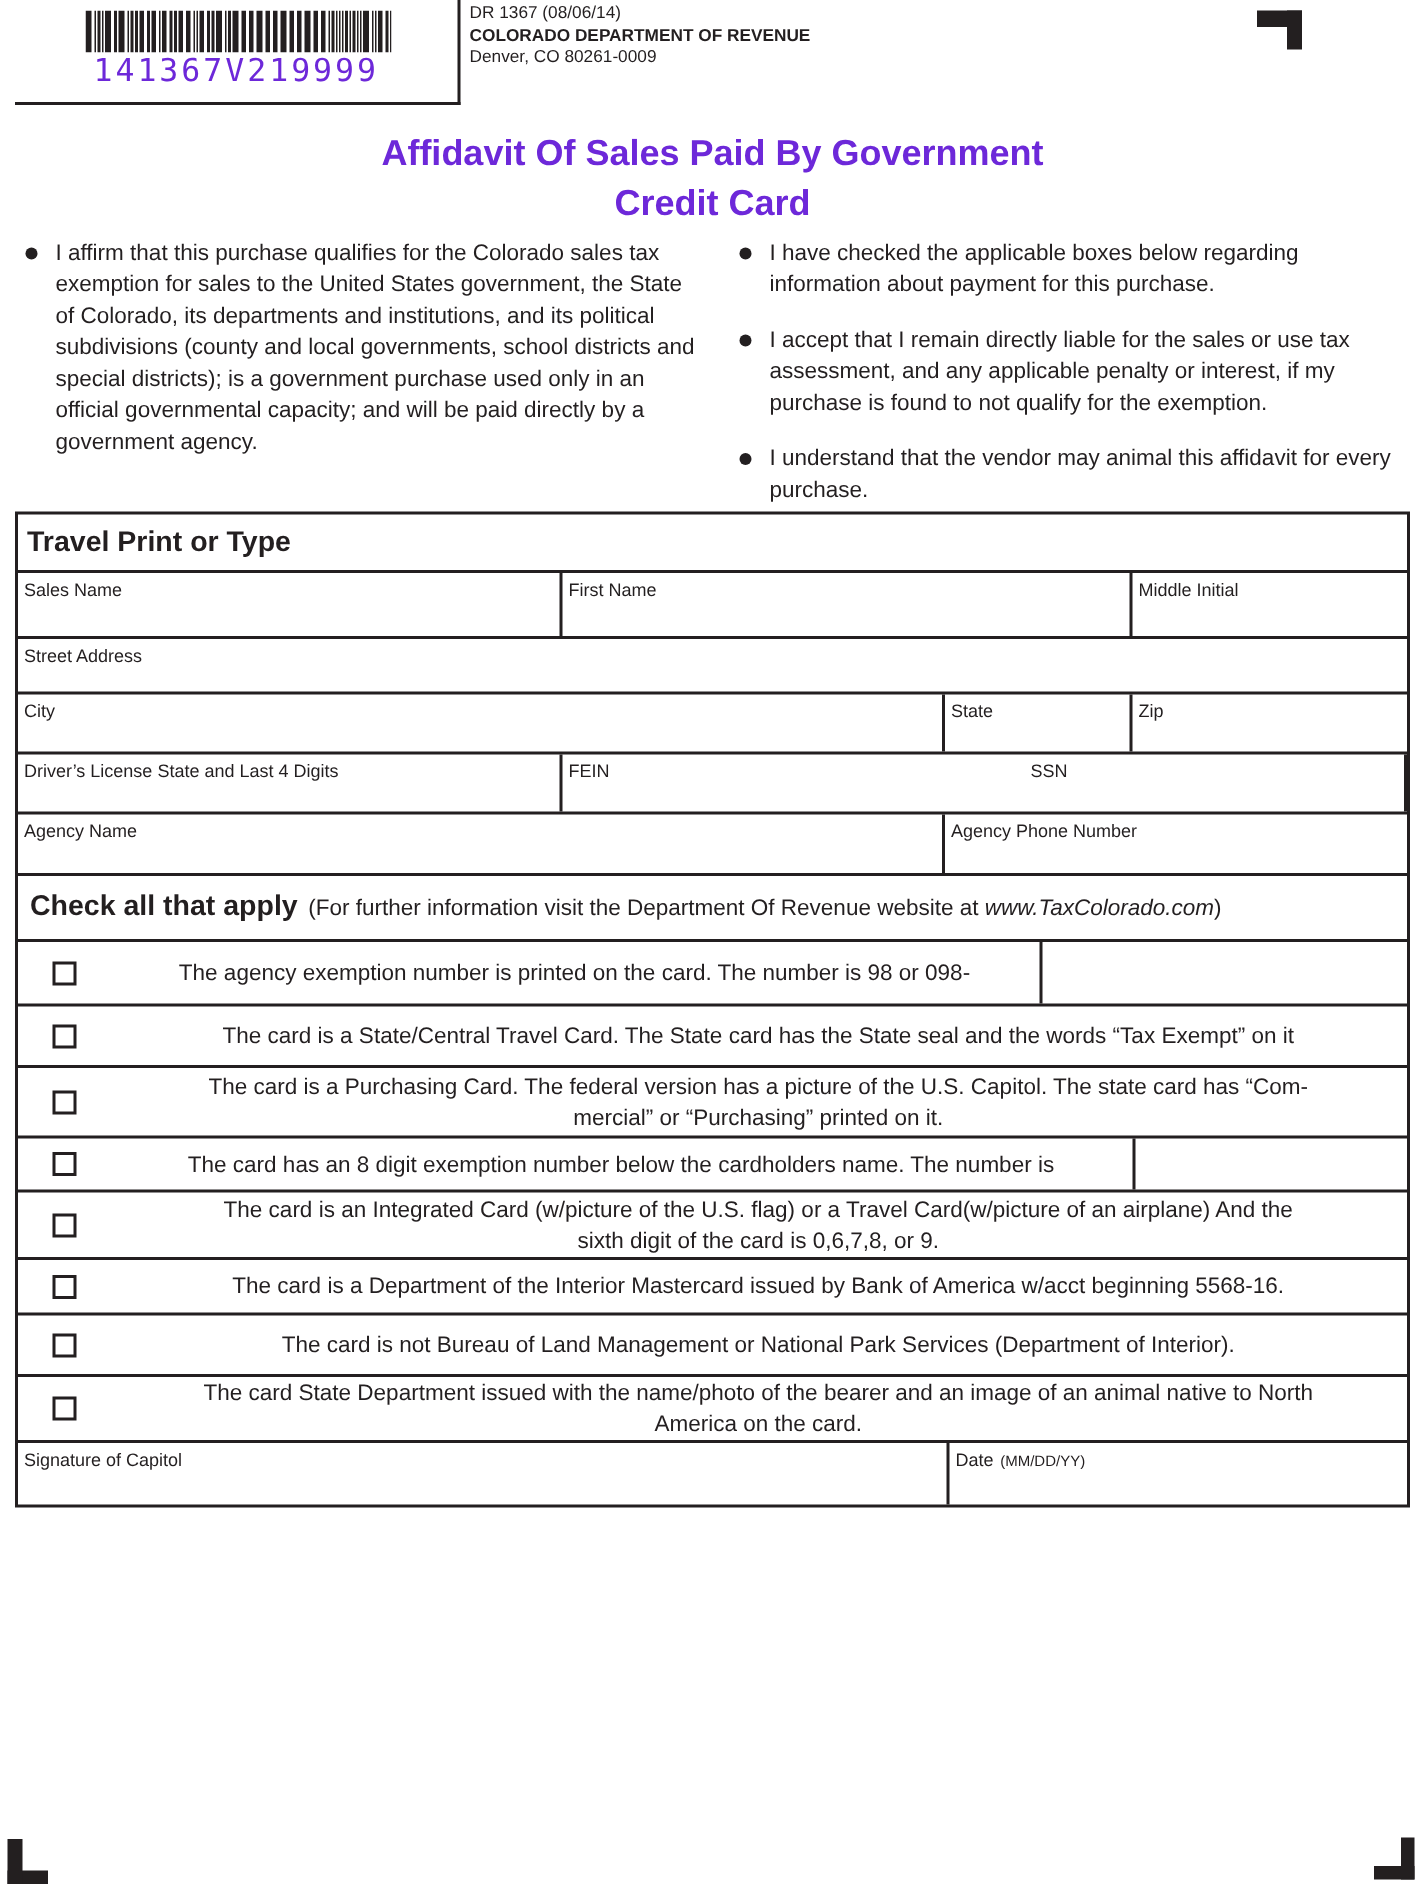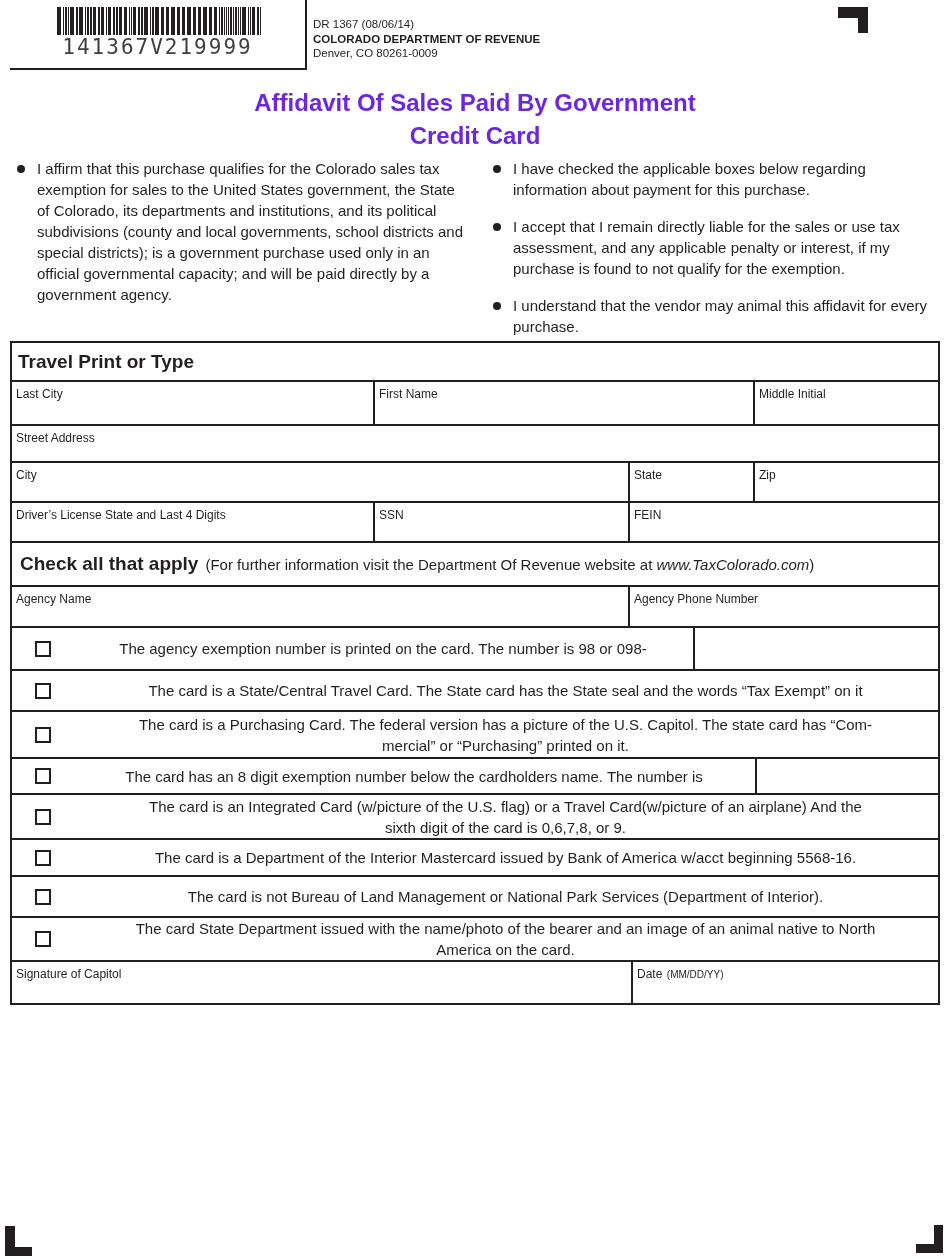--- a/index.html
+++ b/index.html
@@ -24,25 +24,25 @@
   .barcode-bars {
     position: absolute; left: 47px; top: 9px;
     width: 204px; height: 28px;
     overflow: hidden; white-space: nowrap; font-size: 0;
   }
   .barcode-bars i { display: inline-block; height: 100%; background: #231f20; }
   .barcode-text {
     position: absolute; left: 0; top: 37px; width: 100%;
     text-align: center;
     font-family: "DejaVu Sans Mono", monospace;
-    font-size: 21px; letter-spacing: 2px; color: #404040;
-  }
-
-  
-  .agency-header { position: absolute; left: 313px; top: 17px; font-size: 11.5px; line-height: 14.5px; }
+    font-size: 21px; letter-spacing: 2px; color: #6d28d9;
+  }
+
+  
+  .agency-header { position: absolute; left: 313px; top: 2px; font-size: 11.5px; line-height: 14.5px; }
   .agency-header .dept { font-weight: bold; }
 
   
   .corner-tr { position: absolute; left: 838px; top: 7px; width: 30px; height: 26px;
     border-top: 11px solid #231f20; border-right: 10px solid #231f20; }
   .corner-bl { position: absolute; left: 5px; top: 1226px; width: 27px; height: 30px;
     border-left: 10px solid #231f20; border-bottom: 9px solid #231f20; }
   .corner-br { position: absolute; left: 916px; top: 1225px; width: 27px; height: 28px;
     border-right: 9px solid #231f20; border-bottom: 9px solid #231f20; }
 
@@ -133,21 +133,21 @@
   </div>
 
   <div class="form-table">
 
     <div class="t-row sec-row" style="height:39px">
       <span class="sec-title">Travel Print or Type</span>
     </div>
 
     <div class="t-row" style="height:44px">
       <div class="cell" style="width:363px">
-        <span class="lbl">Last City</span>
+        <span class="lbl">Sales Name</span>
       </div>
       <div class="cell" style="width:380px">
         <span class="lbl">First Name</span>
       </div>
       <div class="cell last grow">
         <span class="lbl">Middle Initial</span>
       </div>
     </div>
 
     <div class="t-row" style="height:37px">
@@ -165,42 +165,42 @@
       </div>
       <div class="cell last grow">
         <span class="lbl">Zip</span>
       </div>
     </div>
 
     <div class="t-row" style="height:40px">
       <div class="cell" style="width:363px">
         <span class="lbl">Driver’s License State and Last 4 Digits</span>
       </div>
+      <div class="cell last grow">
+        <span class="lbl">FEIN</span>
+      </div>
       <div class="cell" style="width:255px">
         <span class="lbl">SSN</span>
       </div>
-      <div class="cell last grow">
-        <span class="lbl">FEIN</span>
+    </div>
+
+    <div class="t-row" style="height:41px">
+      <div class="cell" style="width:618px">
+        <span class="lbl">Agency Name</span>
+      </div>
+      <div class="cell last grow">
+        <span class="lbl">Agency Phone Number</span>
       </div>
     </div>
 
     <div class="t-row sec-row" style="height:44px">
       <span class="sec-title" style="padding-left:8px">Check all that apply</span>
       <span class="sec-note"><span>(For further information visit the Department Of Revenue website at </span><span class="lnk">www.TaxColorado.com</span><span>)</span></span>
     </div>
 
-    <div class="t-row" style="height:41px">
-      <div class="cell" style="width:618px">
-        <span class="lbl">Agency Name</span>
-      </div>
-      <div class="cell last grow">
-        <span class="lbl">Agency Phone Number</span>
-      </div>
-    </div>
-
     <div class="t-row ck" style="height:43px">
       <span class="cbx"></span>
       <span class="ck-text">The agency exemption number is printed on the card. The number is 98 or 098-</span>
       <span class="write-cell" style="width:245px"></span>
     </div>
 
     <div class="t-row ck" style="height:41px">
       <span class="cbx"></span>
       <span class="ck-text">The card is a State/Central Travel Card. The State card has the State seal and the words “Tax Exempt” on it</span>
     </div>

